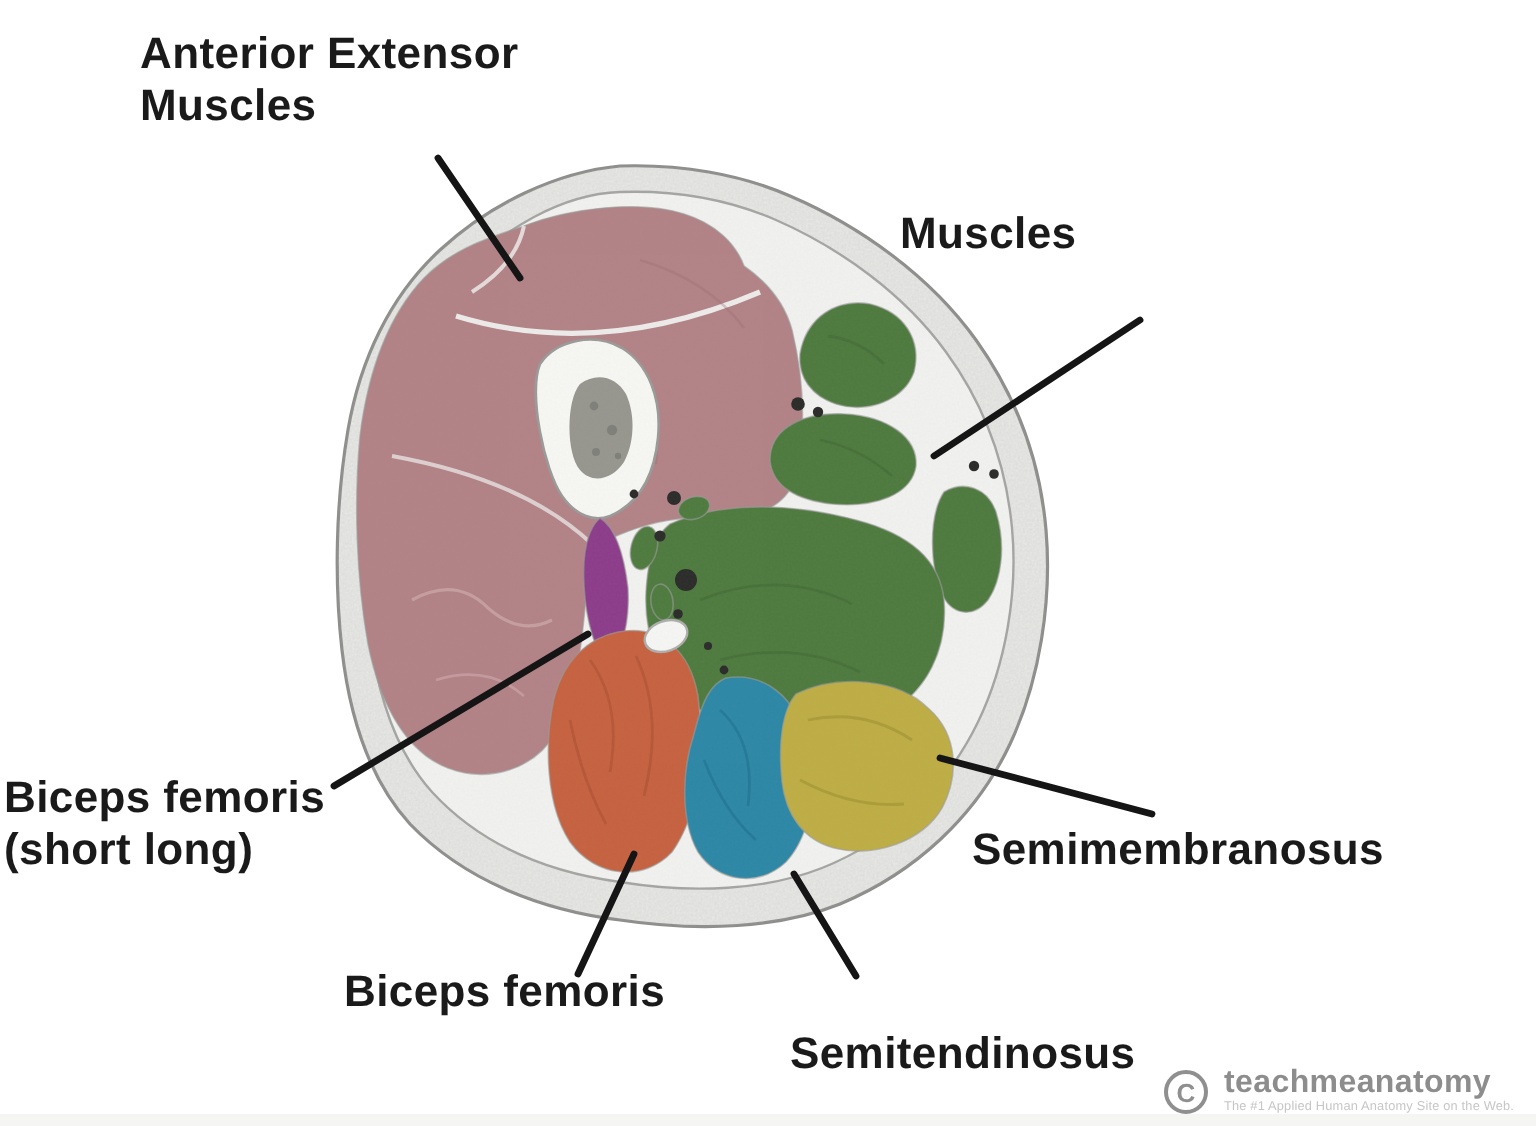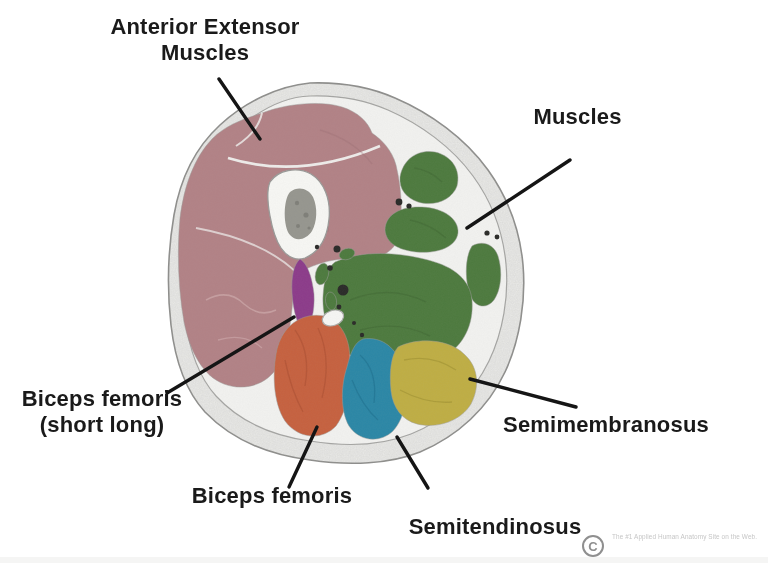--- a/index.html
+++ b/index.html
@@ -2,21 +2,21 @@
 <html><head>
 <meta charset="utf-8">
 <style>
   html,body{margin:0;padding:0;background:#ffffff;}
   #stage{
     position:relative;width:768px;height:563px;background:#ffffff;overflow:hidden;
     font-family:"Liberation Sans","DejaVu Sans",sans-serif;
   }
   #art{position:absolute;left:0;top:0;}
   .lbl{
-    position:absolute;text-align:center;font-weight:700;font-size:22px;line-height:26px;
+    position:absolute;font-weight:700;font-size:22px;line-height:26px;
     color:#1a1a1a;letter-spacing:0.2px;white-space:nowrap;
   }
   .lbl span{display:block;}
   #watermark{
     position:absolute;left:582px;top:533px;display:flex;align-items:flex-start;gap:8px;
   }
   #wm-circle{
     width:18px;height:18px;border:2.4px solid #8f8f8f;border-radius:50%;
     display:flex;align-items:center;justify-content:center;
     font-size:13px;font-weight:700;color:#8f8f8f;line-height:1;margin-top:2px;
@@ -162,18 +162,19 @@
     <span>Semitendinosus</span>
   </div>
 
   <div class="lbl" style="left:486px;top:412px;width:240px;">
     <span>Semimembranosus</span>
   </div>
 
   <div id="watermark">
     <div id="wm-circle">C</div>
     <div id="wm-text">
+      <span id="wm-name">teachmeanatomy</span>
       <span id="wm-tagline">The #1 Applied Human Anatomy Site on the Web.</span>
     </div>
   </div>
 
   <div id="page-edge"></div>
 </div>
 
 </body></html>

